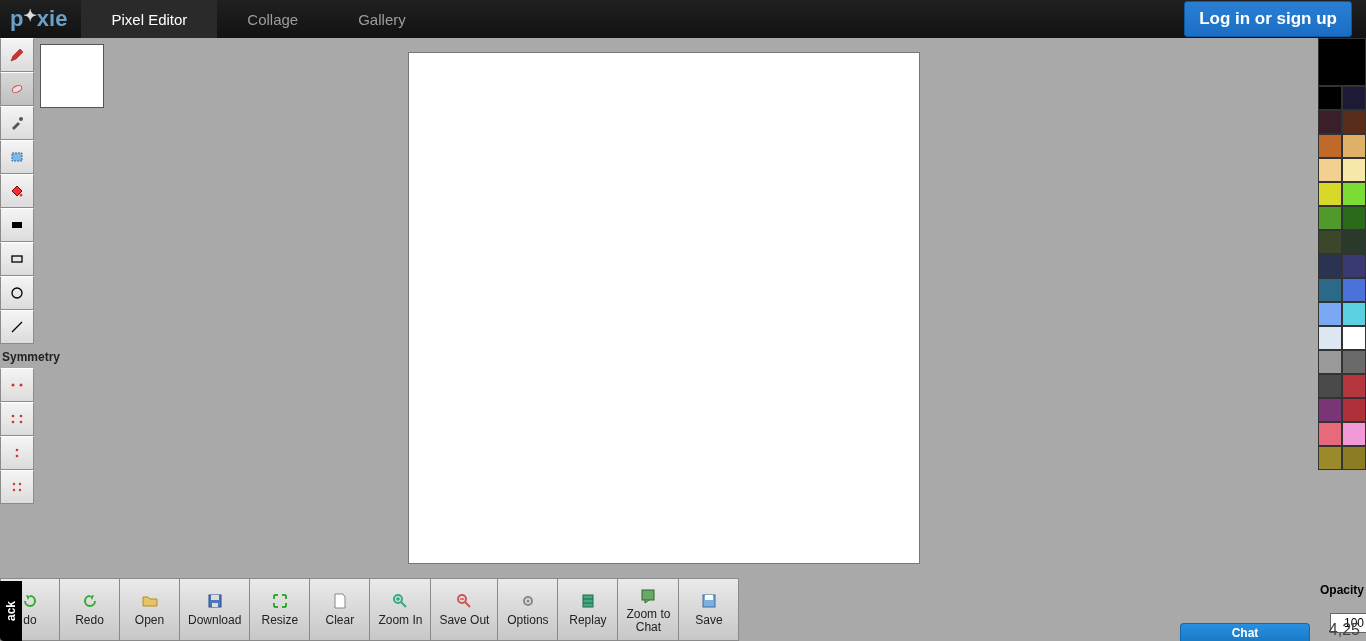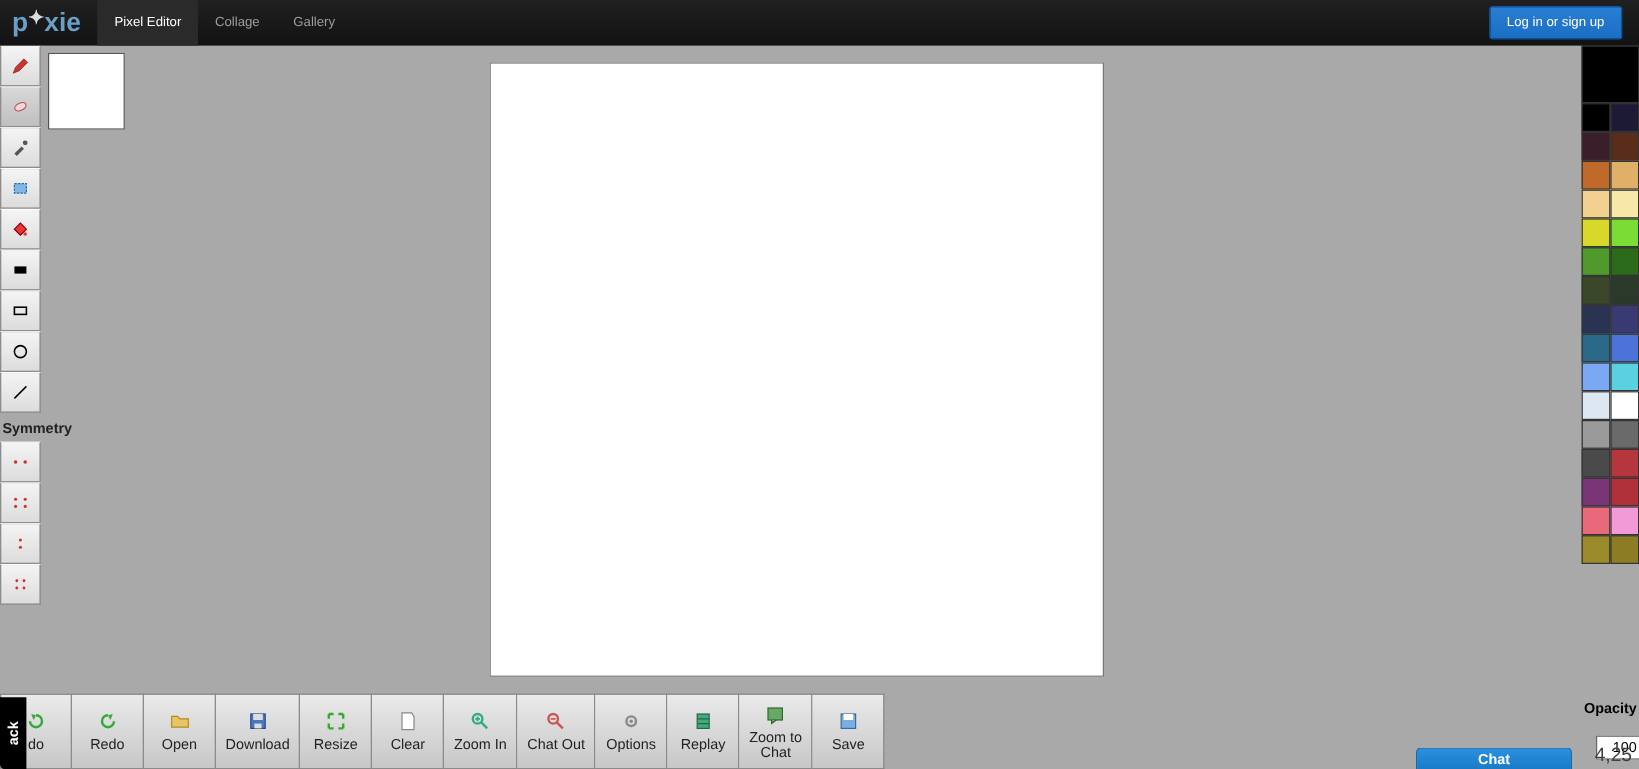--- a/index.html
+++ b/index.html
@@ -2,24 +2,24 @@
 <html><head>
 <meta charset="utf-8">
 <style>
   * { margin:0; padding:0; box-sizing:border-box; }
   body { font-family: Arial, Helvetica, sans-serif; width:1366px; height:641px; overflow:hidden; background:#a9a9a9; position:relative; }
   
   .header { position:absolute; top:0; left:0; right:0; height:38px; background:linear-gradient(#202020,#121212); display:flex; align-items:center; z-index:20; }
   .logo { display:flex; align-items:center; font-size:22px; font-weight:600; color:#6aa0c8; padding:0 14px 0 10px; font-family: 'Segoe UI', Arial, sans-serif; position:relative;}
   .logo .sparkle { color:#ddd; font-size:16px; position:relative; top:-4px; }
   .nav-tabs { display:flex; height:100%; }
-  .nav-tab { color:#9d9d9d; font-size:11px; display:flex; align-items:center; padding:0 14px; height:100%; cursor:pointer; }
+  .nav-tab { color:#9d9d9d; font-size:15px; display:flex; align-items:center; padding:0 30px; height:100%; cursor:pointer; }
   .nav-tab.active { color:#fff; background:#2a2a2a; }
   .flex-spacer { flex:1; }
-  .login-btn { background:linear-gradient(#2a7fd4,#1a6fc4); color:#fff; font-size:11px; font-weight:normal; padding:7px 14px; border-radius:3px; margin-right:14px; cursor:pointer; border:1px solid #0b5aa5;}
+  .login-btn { background:linear-gradient(#2a7fd4,#1a6fc4); color:#fff; font-size:17px; font-weight:bold; padding:7px 14px; border-radius:3px; margin-right:14px; cursor:pointer; border:1px solid #0b5aa5;}
   
   .left-tools { position:absolute; top:38px; left:0; width:34px; background:transparent; z-index:10; }
   .tool { width:34px; height:34px; background:linear-gradient(#f4f4f4,#dcdcdc); border:1px solid #8c8c8c; border-top:1px solid #fff; display:flex; align-items:center; justify-content:center; cursor:pointer; }
   .tool.active { background:linear-gradient(#d8d8d8,#bfbfbf); }
   .tool svg { width:16px; height:16px; }
   .section-label { font-size:12px; font-weight:bold; color:#222; padding:6px 0 4px 2px; }
   
   .thumbnail { position:absolute; top:44px; left:40px; width:64px; height:64px; background:#fff; border:1px solid #555; z-index:5;}
   
   .canvas-wrap { position:absolute; top:38px; left:0; right:48px; bottom:0; }
@@ -259,21 +259,21 @@
       <div class="label2">Zoom In</div>
     </div>
     <div class="action-btn">
       <div class="icon">
         <svg viewBox="0 0 18 18" width="18" height="18">
           <circle cx="7" cy="7" r="4" fill="none" stroke="#c55" stroke-width="2"></circle>
           <line x1="10" y1="10" x2="15" y2="15" stroke="#c55" stroke-width="2"></line>
           <line x1="5" y1="7" x2="9" y2="7" stroke="#c55" stroke-width="1.5"></line>
         </svg>
       </div>
-      <div class="label2">Chat Out</div>
+      <div class="label2">Save Out</div>
     </div>
     <div class="action-btn">
       <div class="icon">
         <svg viewBox="0 0 18 18" width="18" height="18">
           <circle cx="9" cy="9" r="4" fill="none" stroke="#888" stroke-width="2"></circle>
           <circle cx="9" cy="9" r="1.5" fill="#888"></circle>
         </svg>
       </div>
       <div class="label2">Options</div>
     </div>

